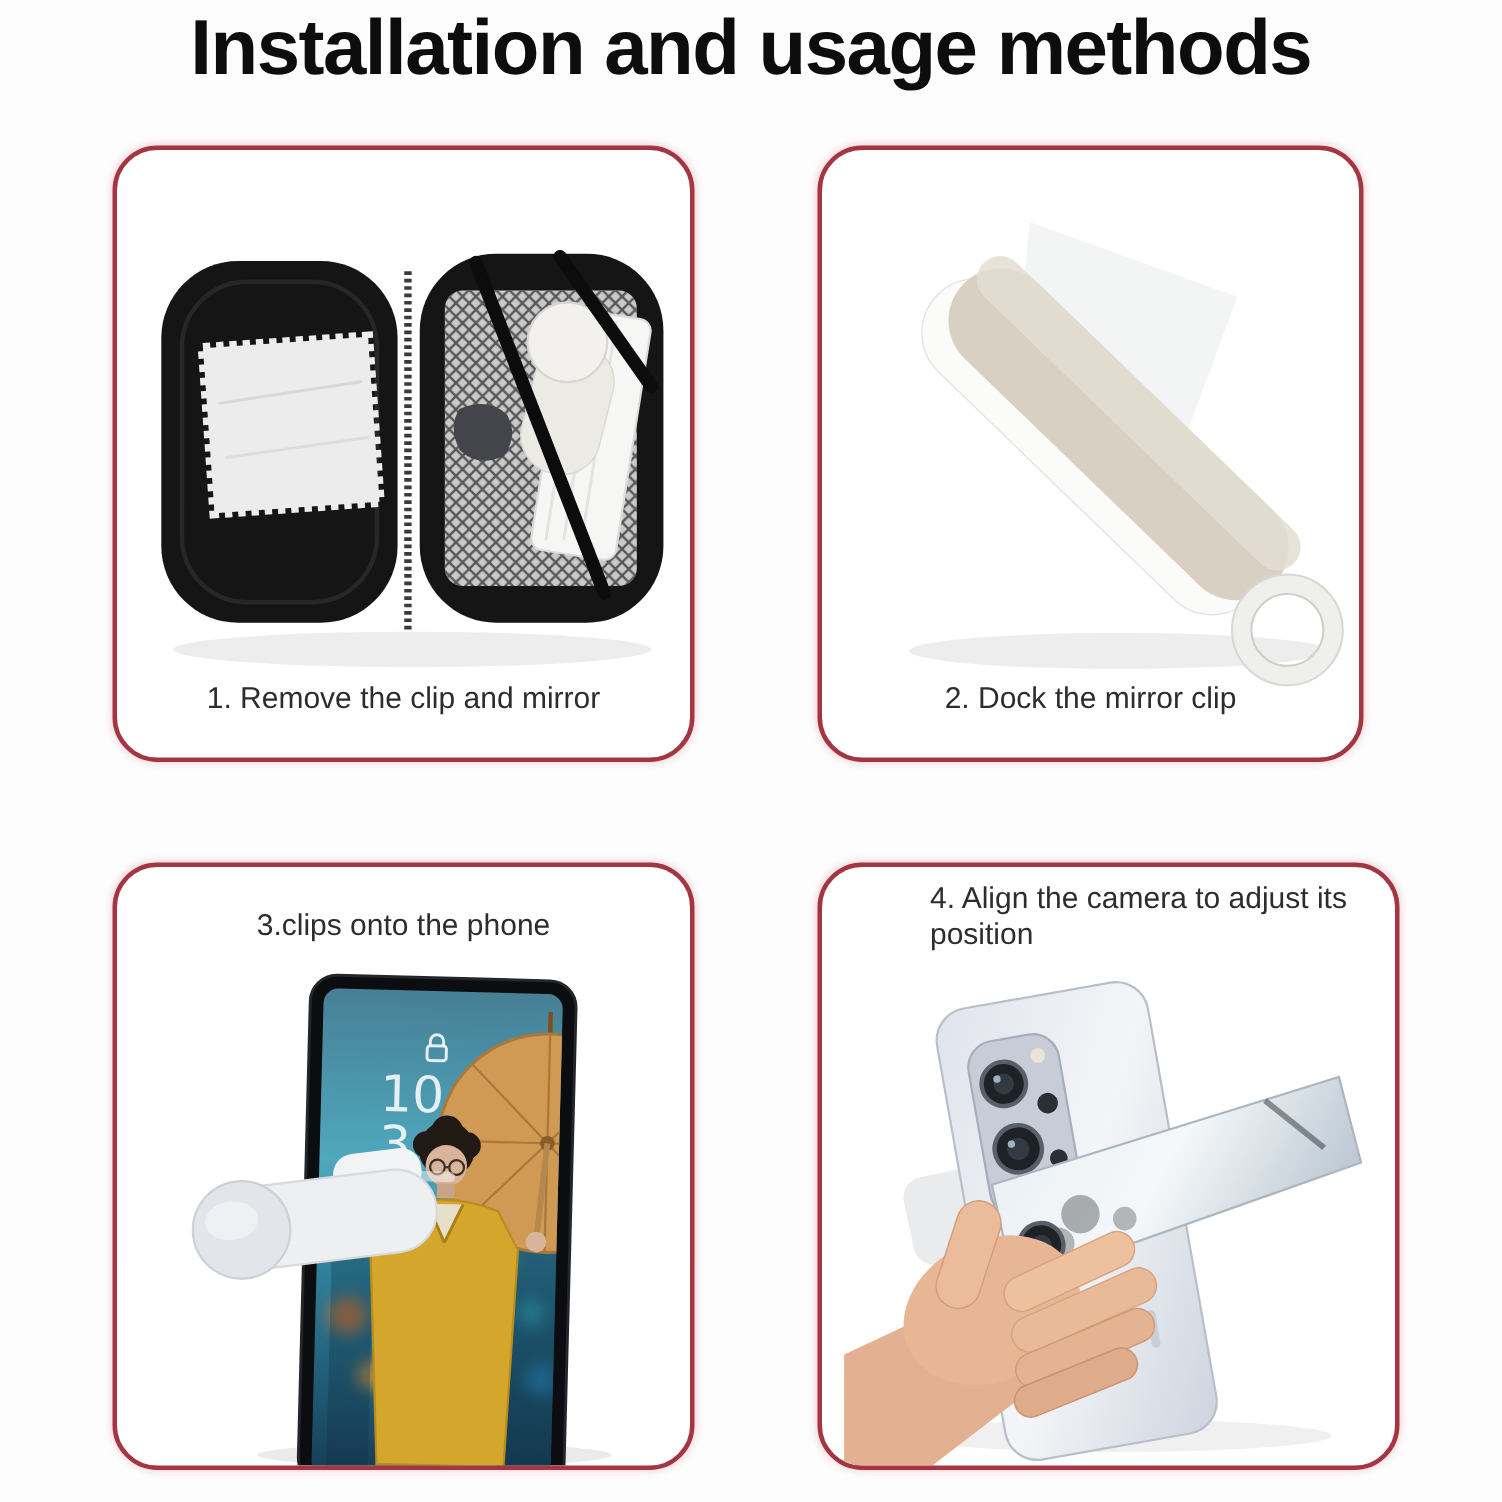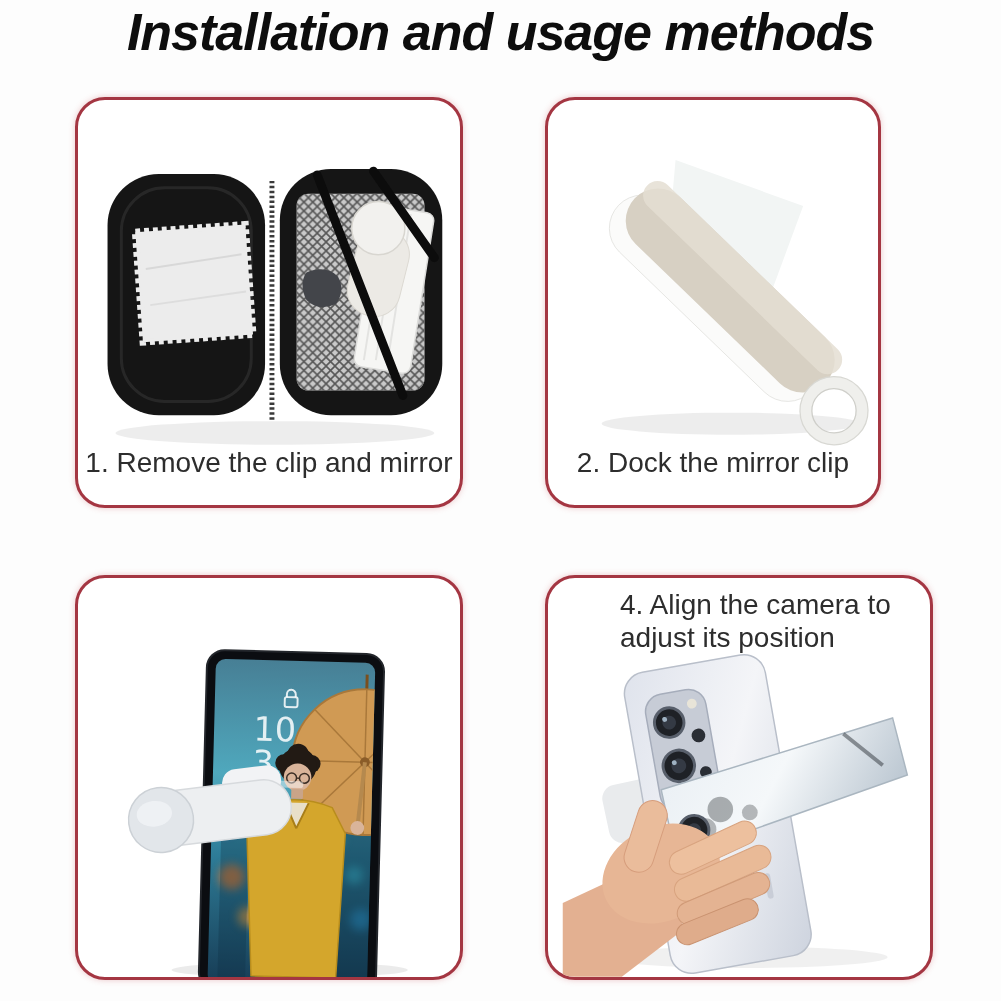--- a/index.html
+++ b/index.html
@@ -6,40 +6,39 @@
   body{
     width:1001px;height:1001px;position:relative;overflow:hidden;
     background:#fdfdfd;
     font-family:"Liberation Sans", sans-serif;
   }
   .page-title{
     position:absolute;top:2px;left:0;width:1001px;
     text-align:center;
     font-size:52px;font-weight:800;letter-spacing:-1px;
     color:#0d0d0d;
-    font-style:italic;
   }
   .panel{
     position:absolute;
     background:#ffffff;
     border:3px solid #a43642;
     border-radius:30px;
     overflow:hidden;
     box-shadow:0 0 6px rgba(190,60,70,.28);
     box-sizing:border-box;
   }
   #panel1{left:75px;top:97px;width:388px;height:411px;}
-  #panel2{left:545px;top:97px;width:336px;height:411px;}
+  #panel2{left:545px;top:97px;width:364px;height:411px;}
   #panel3{left:75px;top:575px;width:388px;height:405px;}
   #panel4{left:545px;top:575px;width:388px;height:405px;padding-left:35px;}
   .photo{position:absolute;left:0;top:0;width:100%;height:100%;}
   .caption{
     position:absolute;left:0;width:100%;
     text-align:center;
-    font-size:28px;color:#2d2d2d;line-height:1.18;
+    font-size:20px;color:#2d2d2d;line-height:1.18;
   }
   .caption.bottom{bottom:26px;}
   .caption.top{top:28px;}
   #panel4 .caption{
     top:10px;left:72px;width:292px;text-align:left;
   }
 </style>
 </head>
 <body>
 
@@ -195,20 +194,21 @@
       </g>
     </g>
 
     <g transform="rotate(-7 130 240)">
       <rect x="150" y="198" width="60" height="30" rx="14" fill="#f2f3f5"></rect>
       <rect x="52" y="212" width="165" height="56" rx="28" fill="#edeff1" stroke="#d7dadd" stroke-width="1.5"></rect>
       <circle cx="84" cy="240" r="33" fill="#e2e6ea" stroke="#ccd1d6" stroke-width="1.5"></circle>
       <ellipse cx="78" cy="233" rx="18" ry="13" fill="#eff2f5" opacity="0.9"></ellipse>
     </g>
   </svg>
+  <div class="caption top">3.clips onto the phone</div>
 </div>
 
 <div class="panel" id="panel4">
   <svg class="photo" viewBox="0 0 388 405" aria-hidden="true">
     <defs>
       <linearGradient id="phoneGrad" x1="0" y1="0" x2="1" y2="1">
         <stop offset="0" stop-color="#dfe3ec"></stop>
         <stop offset="0.5" stop-color="#f4f5f8"></stop>
         <stop offset="1" stop-color="#cdd3de"></stop>
       </linearGradient>

